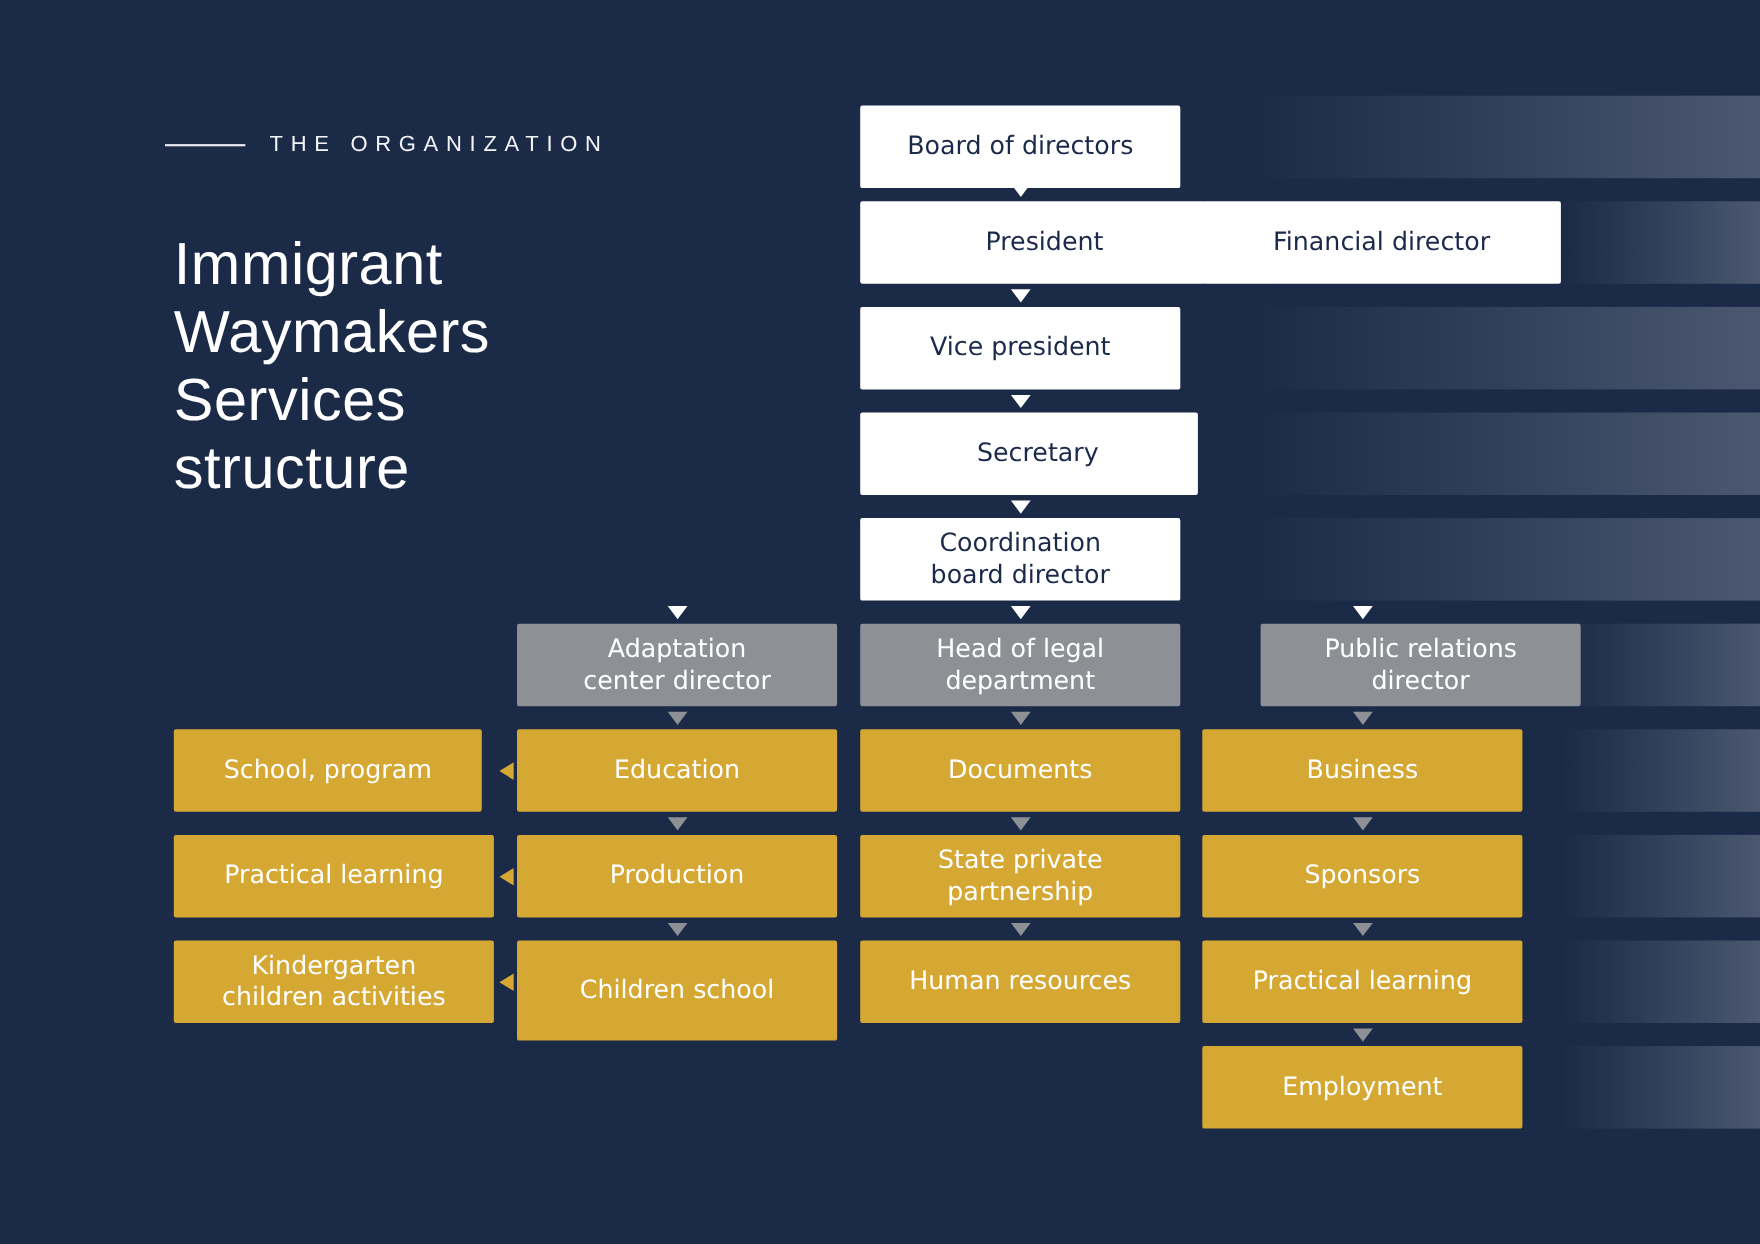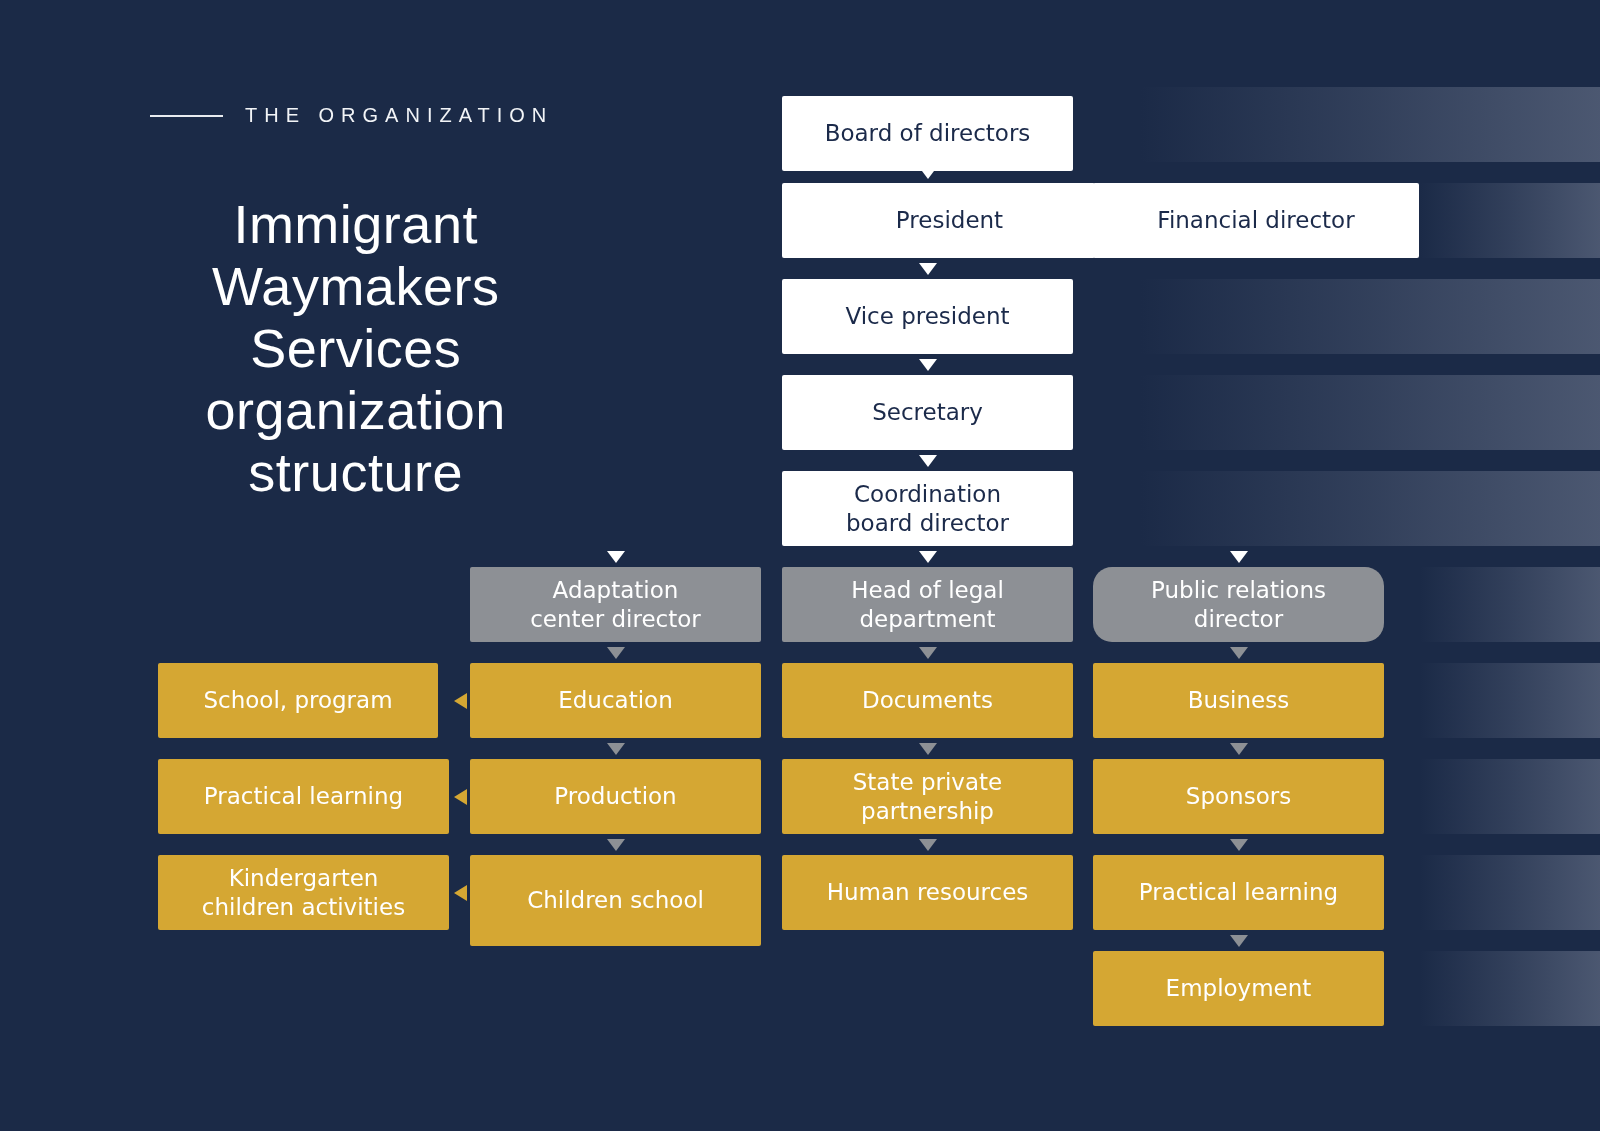--- a/index.html
+++ b/index.html
@@ -18,21 +18,21 @@
   .stripe {
     position: absolute;
     right: 0;
     background: linear-gradient(90deg,
       rgba(78,90,115,0) 0%,
       rgba(78,90,115,0.45) 50%,
       rgba(78,90,115,0.95) 100%);
   }
 
   
-  .intro { position: absolute; left: 150px; top: 104px; text-align: center; }
+  .intro { position: absolute; left: 150px; top: 120px; }
   .eyebrow-row { display: flex; align-items: center; }
   .eyebrow-line {
     display: inline-block;
     width: 73px; height: 2px;
     background: #e8ebf0;
     margin-right: 22px;
   }
   .eyebrow-text {
     color: #f2f4f7;
     font-size: 20px;
@@ -97,54 +97,53 @@
 
   <div class="intro">
     <div class="eyebrow-row">
       <span class="eyebrow-line"></span>
       <span class="eyebrow-text">THE ORGANIZATION</span>
     </div>
     <h1 class="title" id="page-title">
         <span>Immigrant</span>
         <span>Waymakers</span>
         <span>Services</span>
-        <span>organization</span>
         <span>structure</span>
       </h1>
   </div>
 
   <div id="chart">
       <div class="node white" style="left: 782px; top: 96px; width: 291px; height: 75px;">
         <span>Board of directors</span>
       </div>
       <div class="node white" style="left: 782px; top: 183px; width: 291px; height: 75px; padding-left: 22px;">
         <span>President</span>
       </div>
       <div class="node white" style="left: 1093px; top: 183px; width: 326px; height: 75px; text-align: right;">
         <span>Financial director</span>
       </div>
       <div class="node white" style="left: 782px; top: 279px; width: 291px; height: 75px;">
         <span>Vice president</span>
       </div>
-      <div class="node white" style="left: 782px; top: 375px; width: 291px; height: 75px;">
+      <div class="node white" style="left: 782px; top: 375px; width: 291px; height: 75px; padding-left: 16px;">
         <span>Secretary</span>
       </div>
       <div class="node white" style="left: 782px; top: 471px; width: 291px; height: 75px;">
         <span>Coordination</span>
         <span>board director</span>
       </div>
       <div class="node gray" style="left: 470px; top: 567px; width: 291px; height: 75px;">
         <span>Adaptation</span>
         <span>center director</span>
       </div>
       <div class="node gray" style="left: 782px; top: 567px; width: 291px; height: 75px;">
         <span>Head of legal</span>
         <span>department</span>
       </div>
-      <div class="node gray" style="left: 1093px; top: 567px; width: 291px; height: 75px; border-radius: 19px;">
+      <div class="node gray" style="left: 1146px; top: 567px; width: 291px; height: 75px;">
         <span>Public relations</span>
         <span>director</span>
       </div>
       <div class="node gold" style="left: 158px; top: 663px; width: 280px; height: 75px;">
         <span>School, program</span>
       </div>
       <div class="node gold" style="left: 470px; top: 663px; width: 291px; height: 75px;">
         <span>Education</span>
       </div>
       <div class="node gold" style="left: 782px; top: 663px; width: 291px; height: 75px;">

